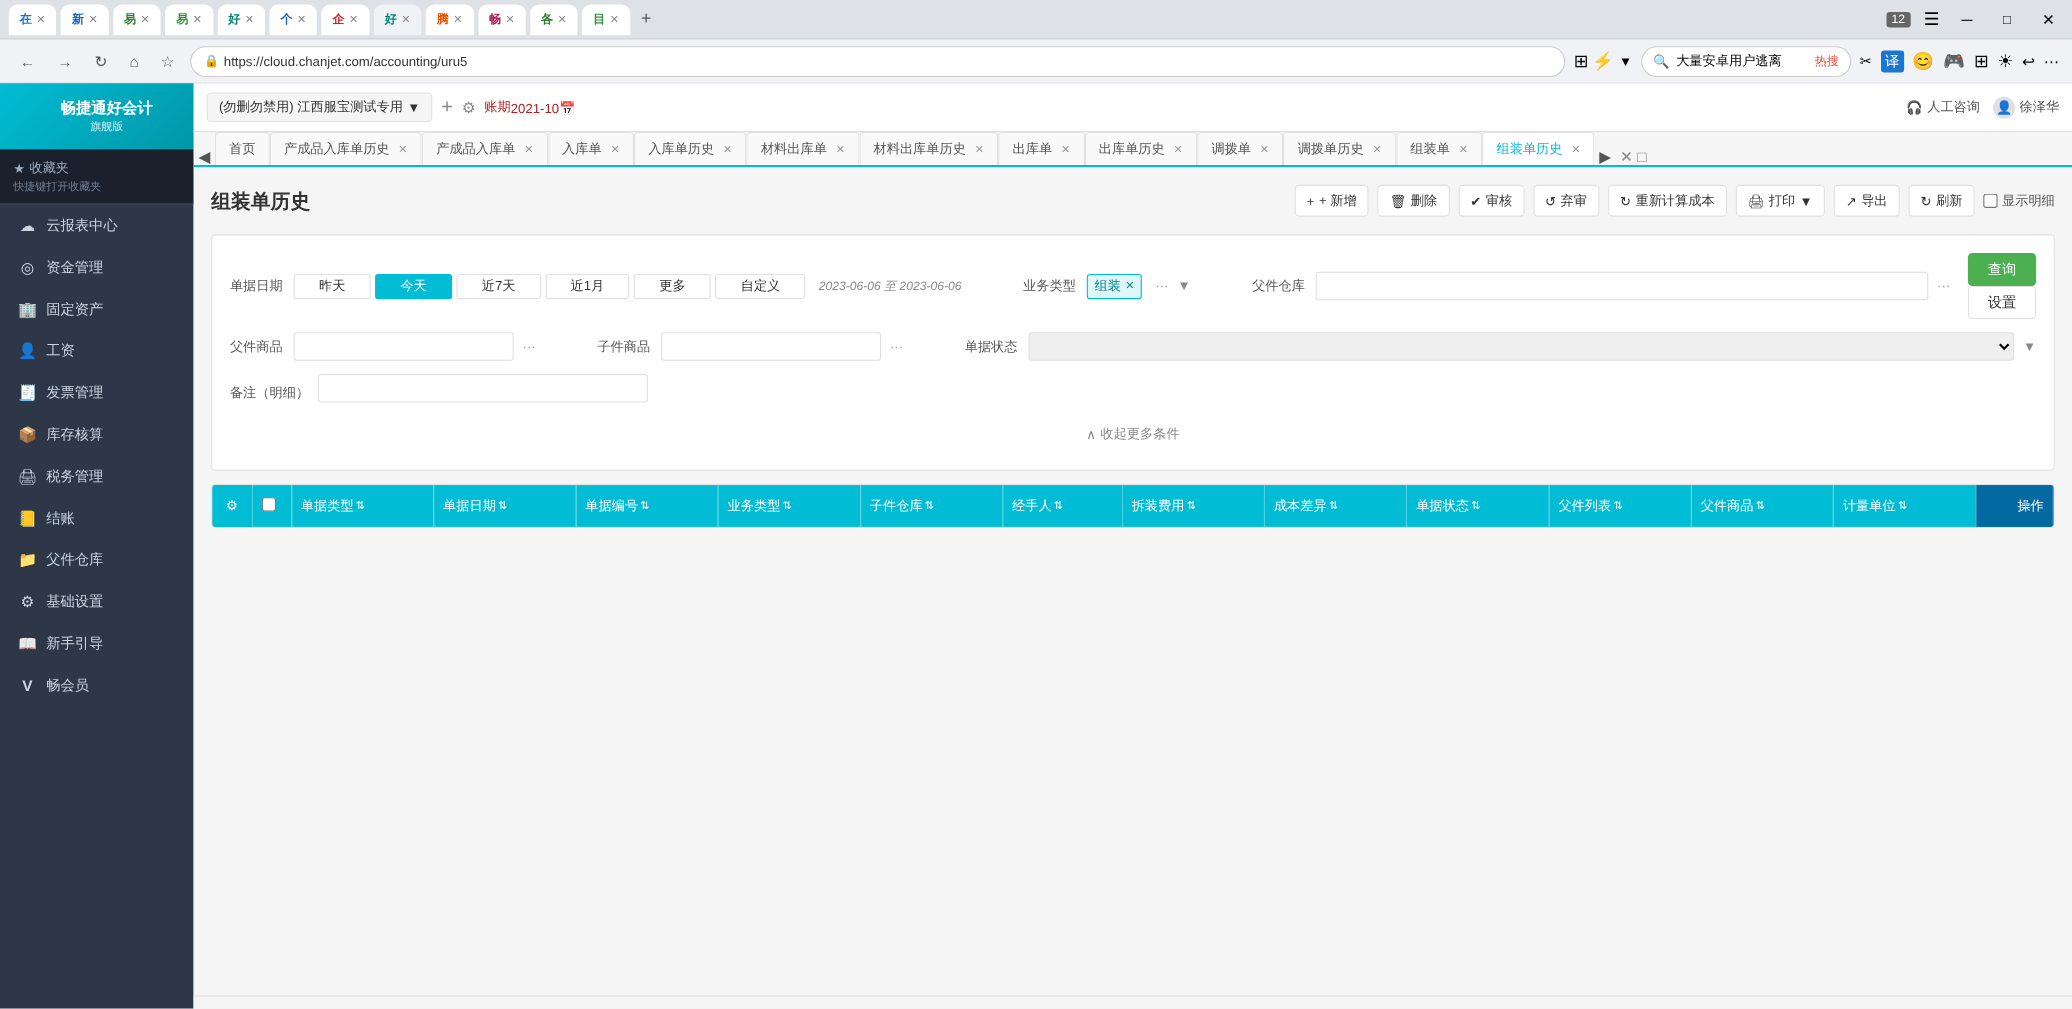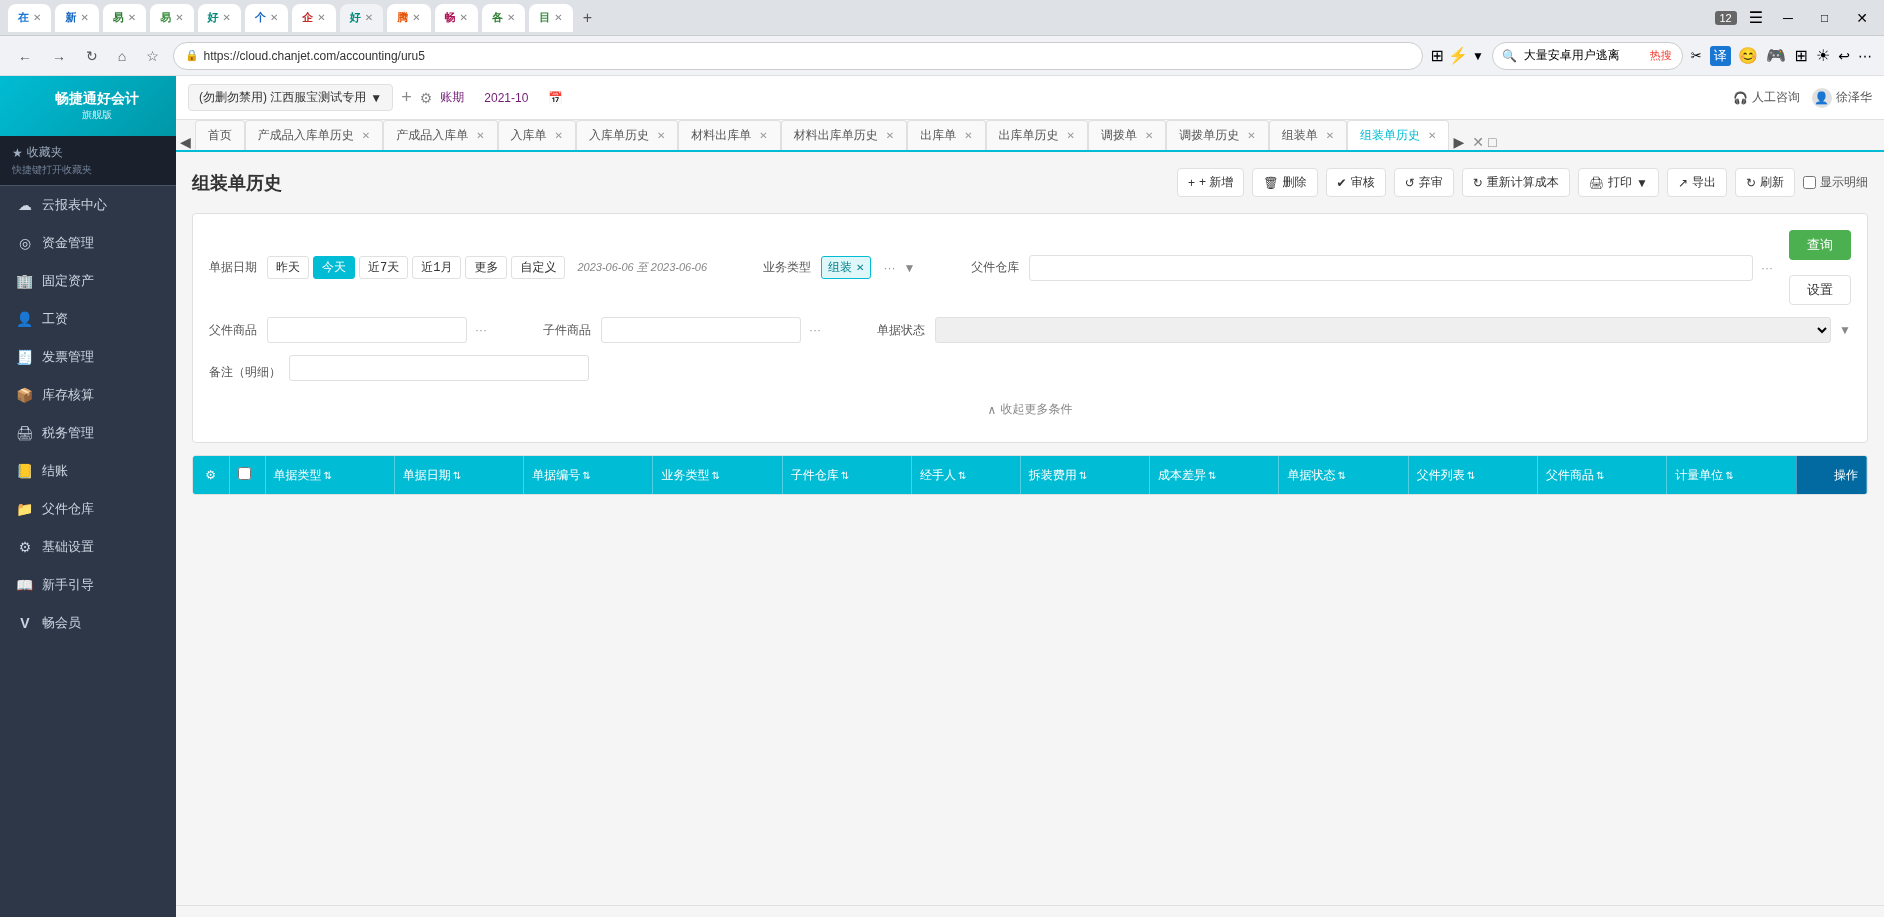--- a/index.html
+++ b/index.html
@@ -35,21 +35,21 @@
     .sidebar-item { display: flex; align-items: center; gap: 8px; padding: 10px 16px; color: #cbd5e0; cursor: pointer; font-size: 13px; transition: background 0.2s; }
     .sidebar-item-icon { font-size: 14px; width: 18px; text-align: center; }
     .sidebar-item-label { }
 
     
     .main-content { flex: 1; display: flex; flex-direction: column; overflow: hidden; background: #f5f5f5; }
 
     
     .app-header { background: #fff; height: 44px; display: flex; align-items: center; padding: 0 12px; border-bottom: 1px solid #e0e0e0; gap: 8px; }
     .app-header-company { background: #f5f5f5; border: 1px solid #e0e0e0; border-radius: 4px; padding: 4px 10px; font-size: 12px; color: #333; display: flex; align-items: center; gap: 4px; }
-    .app-header-period { font-size: 12px; color: #701a75; display: flex; align-items: center; gap: 20px; }
+    .app-header-period { font-size: 12px; color: #b91c1c; display: flex; align-items: flex-end; gap: 0; }
     .header-right { margin-left: auto; display: flex; align-items: center; gap: 12px; }
     .header-service { font-size: 12px; color: #555; display: flex; align-items: center; gap: 4px; }
     .header-user { font-size: 12px; color: #555; display: flex; align-items: center; gap: 4px; }
     .page-tab { display: inline-flex; align-items: center; padding: 6px 12px; font-size: 12px; color: #555; cursor: pointer; border-right: 1px solid #e0e0e0; border-top: 1px solid #e0e0e0; border-left: 1px solid #e0e0e0; border-radius: 4px 4px 0 0; background: #f9f9f9; gap: 4px; }
     .page-tab.active { background: #fff; color: #00bcd4; border-bottom: 2px solid #fff; margin-bottom: -2px; }
     .page-tab .tab-close { font-size: 10px; color: #999; margin-left: 4px; }
     .tab-arrow { background: none; border: none; font-size: 14px; color: #555; cursor: pointer; padding: 0 4px; }
 
     
     .content-area { flex: 1; overflow: auto; padding: 16px; }
@@ -60,21 +60,21 @@
     .toolbar { display: flex; align-items: center; gap: 8px; flex-wrap: wrap; }
     .toolbar-btn { display: flex; align-items: center; gap: 4px; padding: 5px 10px; border: 1px solid #e0e0e0; border-radius: 4px; background: #fff; font-size: 12px; color: #333; cursor: pointer; }
     .show-detail-checkbox { display: flex; align-items: center; gap: 4px; font-size: 12px; color: #555; }
 
     
     .filter-panel { background: #fff; border: 1px solid #e0e0e0; border-radius: 4px; padding: 16px; margin-bottom: 12px; }
     .filter-row { display: flex; align-items: center; gap: 16px; margin-bottom: 12px; flex-wrap: wrap; }
     .filter-row:last-child { margin-bottom: 0; }
     .filter-label { font-size: 12px; color: #555; white-space: nowrap; min-width: 50px; }
     .filter-date-btns { display: flex; align-items: center; gap: 4px; }
-    .date-btn { padding: 2px 8px; border: 1px solid #e0e0e0; border-radius: 3px; background: #fff; font-size: 12px; color: #333; cursor: pointer; font-family: Liberation Mono, monospace; }
+    .date-btn { padding: 2px 22px; border: 1px solid #e0e0e0; border-radius: 3px; background: #fff; font-size: 12px; color: #333; cursor: pointer; }
     .date-btn.active { background: #00bcd4; color: #fff; border-color: #00bcd4; }
     .date-range { font-size: 11px; color: #888; margin-left: 4px; font-style: italic; }
     .filter-tag { display: inline-flex; align-items: center; gap: 4px; background: #e0f7fa; border: 1px solid #00bcd4; border-radius: 3px; padding: 2px 6px; font-size: 12px; color: #00838f; }
     .filter-tag-close { cursor: pointer; color: #00838f; font-size: 10px; }
     .filter-input { border: 1px solid #e0e0e0; border-radius: 3px; padding: 3px 8px; font-size: 12px; min-width: 200px; height: 26px; }
     .filter-select { border: 1px solid #e0e0e0; border-radius: 3px; padding: 3px 8px; font-size: 12px; min-width: 140px; height: 26px; }
     .collapse-row { display: flex; justify-content: center; align-items: center; padding: 8px 0; color: #888; font-size: 12px; cursor: pointer; gap: 4px; }
 
     
     .data-table-wrap { background: #fff; border: 1px solid #e0e0e0; border-radius: 4px; overflow: auto; }
@@ -89,21 +89,21 @@
     .col-checkbox { width: 36px; text-align: center; }
 
     
     ::-webkit-scrollbar { width: 6px; height: 6px; }
     ::-webkit-scrollbar-track { background: #f1f1f1; }
     ::-webkit-scrollbar-thumb { background: #ccc; border-radius: 3px; }
 
     .query-btn { background: #4caf50; color: #fff; border: none; border-radius: 4px; padding: 6px 18px; font-size: 13px; cursor: pointer; }
     .set-btn { background: #fff; color: #333; border: 1px solid #e0e0e0; border-radius: 4px; padding: 5px 16px; font-size: 13px; cursor: pointer; }
 
-    .filter-actions { display: flex; flex-direction: column; gap: 15px; margin-left: auto; }
+    .filter-actions { display: flex; flex-direction: column; gap: 0; margin-left: auto; }
 
     .business-type-row { display: flex; align-items: center; gap: 8px; }
     .filter-dots { color: #999; cursor: pointer; margin-left: 4px; }
 
     .bottom-scrollbar { height: 12px; background: #f5f5f5; border-top: 1px solid #e0e0e0; }
   </style>
 </head>
 <body>
 
 <div class="browser-chrome">

